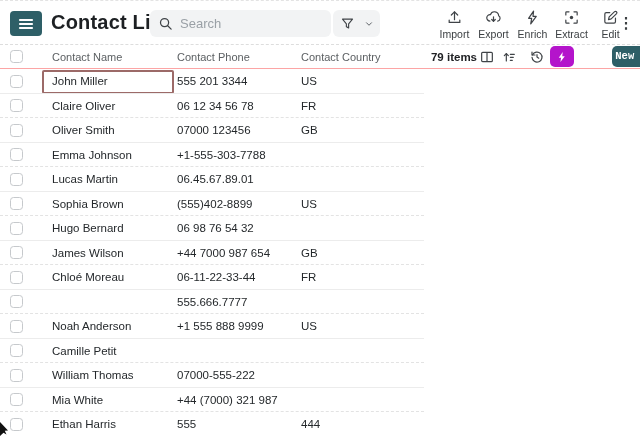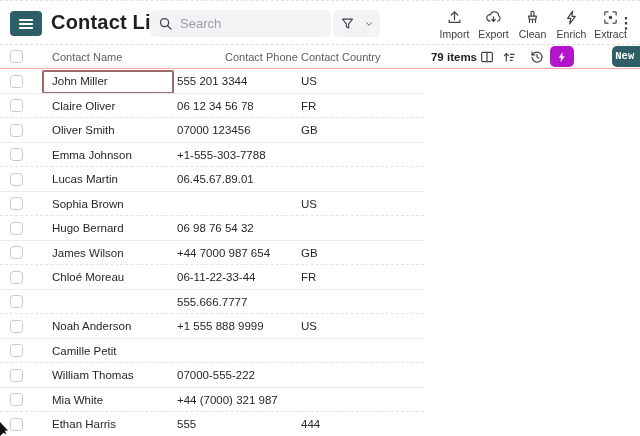--- a/index.html
+++ b/index.html
@@ -48,21 +48,21 @@
   
   .subheader { position:absolute; left:0; top:44px; width:640px; height:24px; background:#fff; border-bottom:1px solid #fca5a5; }
   .checkbox {
     position:absolute; left:10px; width:13px; height:13px; background:#fff;
     border:1.5px solid #c6c9cc; border-radius:3.5px; cursor:pointer;
   }
   .subheader .checkbox { top:5px; }
   .col-label {
     position:absolute; top:0; line-height:24px; font-size:11px; color:#5c6063; cursor:pointer;
   }
-  .col-name { left:52px; } .col-phone { left:177px;margin-left:48px; } .col-country { left:301px; }
+  .col-name { left:52px; } .col-phone { left:177px; } .col-country { left:301px; }
   .items-count { position:absolute; right:163px; top:0; line-height:24px; font-size:11.5px; font-weight:700; color:#202124; }
   .mini-icon-btn { position:absolute; top:4px; width:16px; height:16px; border:none; background:transparent; padding:0; cursor:pointer; }
   .pos-columns { left:479px; } .pos-sort { left:501px; } .pos-history { left:529px; }
   .ai-btn {
     position:absolute; left:550px; top:1px; width:24px; height:21px; border:none; cursor:pointer;
     background:var(--magenta,#b414cb); border-radius:5px; display:flex; align-items:center; justify-content:center;
   }
   .new-item-btn {
     position:absolute; left:580px; top:1px; width:57px; height:21px; border:none; cursor:pointer;
     background:var(--teal,#2e5f67); border-radius:5px; color:#fff; font-size:10.5px; font-weight:600;
@@ -129,28 +129,20 @@
       </button>
       <button class="action-btn">
         <svg class="ic" width="17" height="17" viewBox="0 0 24 24" fill="none" stroke="#3f4347" stroke-width="1.7" stroke-linecap="round" stroke-linejoin="round">
           <path d="M7 17a4.5 4.5 0 1 1 .6-8.96A6 6 0 0 1 19.3 9.6 4 4 0 0 1 18 17"></path>
           <path d="M12 11v6"></path>
             <path d="M9.5 14.8L12 17.3l2.5-2.5"></path>
         </svg>
         <span class="lbl">Export</span>
       </button>
       <button class="action-btn">
-        <svg class="ic" width="17" height="17" viewBox="0 0 24 24" fill="none" stroke="#3f4347" stroke-width="1.7" stroke-linecap="round" stroke-linejoin="round">
-          <path d="M10 10V4.5a1 1 0 0 1 1-1h2a1 1 0 0 1 1 1V10"></path>
-          <path d="M6.5 10h11l-.8 4.5H7.3L6.5 10z"></path>
-          <path d="M8 14.5l-.4 4.5M12 14.5V19M16 14.5l.4 4.5"></path>
-        </svg>
-        <span class="lbl">Clean</span>
-      </button>
-      <button class="action-btn">
         <svg class="ic" width="17" height="17" viewBox="0 0 24 24" fill="none" stroke="#3f4347" stroke-width="1.7" stroke-linejoin="round">
           <path d="M13.5 3L6.5 13.2h4.3L9.5 21l7.8-10.6h-4.6L13.5 3z"></path>
         </svg>
         <span class="lbl">Enrich</span>
       </button>
       <button class="action-btn">
         <svg class="ic" width="17" height="17" viewBox="0 0 24 24" fill="none" stroke="#3f4347" stroke-width="1.7" stroke-linecap="round" stroke-linejoin="round">
           <path d="M4 8.5V5a1 1 0 0 1 1-1h3.5"></path>
             <path d="M15.5 4H19a1 1 0 0 1 1 1v3.5"></path>
           <path d="M20 15.5V19a1 1 0 0 1-1 1h-3.5"></path>
@@ -237,20 +229,21 @@
     </div>
       <div class="row">
       <span class="checkbox"></span>
       <span class="cell name">Lucas Martin</span>
       <span class="cell phone">06.45.67.89.01</span>
       <span class="cell country"></span>
     </div>
       <div class="row">
       <span class="checkbox"></span>
       <span class="cell name">Sophia Brown</span>
+      <span class="cell phone">(555)402-8899</span>
       <span class="cell country">US</span>
     </div>
       <div class="row">
       <span class="checkbox"></span>
       <span class="cell name">Hugo Bernard</span>
       <span class="cell phone">06 98 76 54 32</span>
       <span class="cell country"></span>
     </div>
       <div class="row">
       <span class="checkbox"></span>

